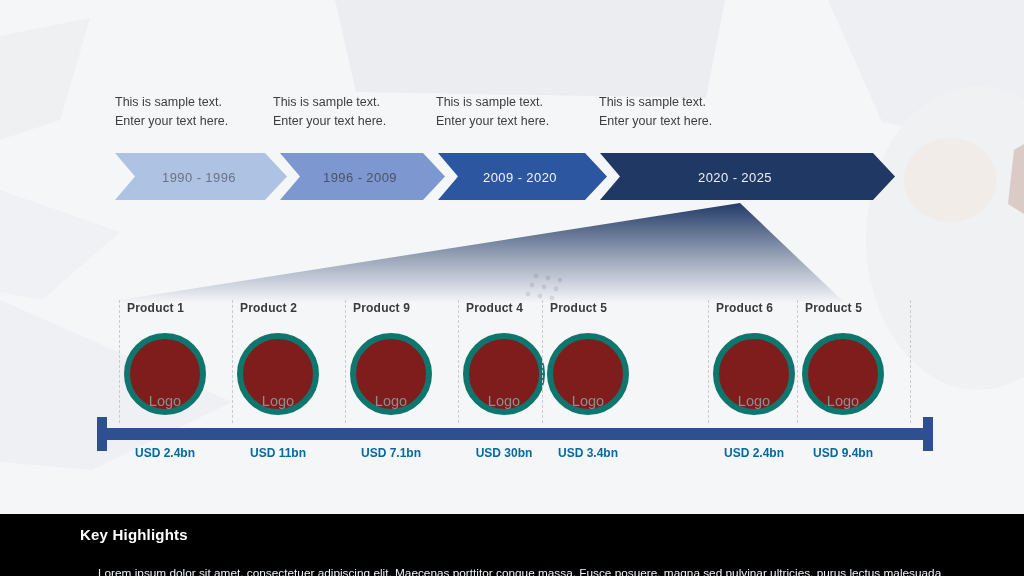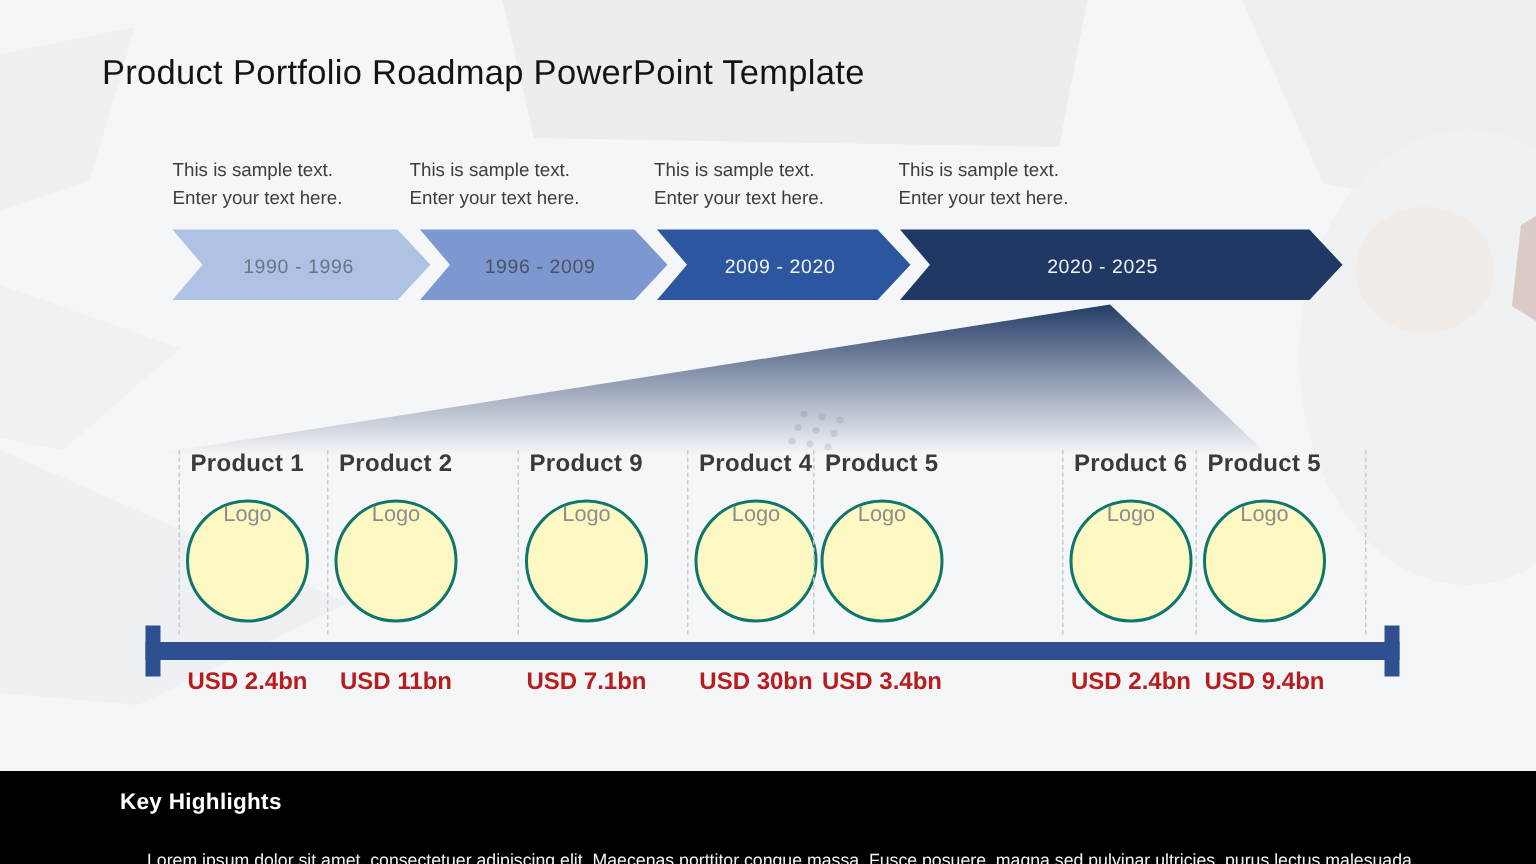--- a/index.html
+++ b/index.html
@@ -7,45 +7,45 @@
     position:relative;width:1024px;height:576px;overflow:hidden;
     background:#f5f6f8;
     font-family:"Liberation Sans", sans-serif;
   }
   .layer{position:absolute;left:0;top:0;width:1024px;height:576px;}
   .title{
     position:absolute;left:68px;top:35px;margin:0;
     font-size:23px;font-weight:400;color:#141414;letter-spacing:.2px;
   }
   .note{
-    position:absolute;top:104px;width:160px;
+    position:absolute;top:93px;width:160px;
     font-size:12.5px;line-height:18.5px;color:#3d3d3d;
   }
   .note span{display:block;}
   .col{
     position:absolute;top:300px;height:123px;width:113px;
     border-left:1px dashed #c9cbd0;overflow:visible;
   }
   .divider-end{
     position:absolute;top:300px;left:910px;height:123px;width:0;
     border-left:1px dashed #c9cbd0;
   }
   .pname{
     position:absolute;left:7px;top:1px;
-    font-size:16px;font-weight:bold;color:#3a3a3a;letter-spacing:.2px;
+    font-size:12px;font-weight:bold;color:#3a3a3a;letter-spacing:.2px;
   }
   .logo-circle{
     position:absolute;left:4px;top:33px;width:82px;height:82px;border-radius:50%;
-    background:#fef9c3;border:2px solid #0f766e;box-sizing:border-box;
-    display:flex;align-items:flex-start;justify-content:center;
+    background:#7f1d1d;border:6px solid #0f766e;box-sizing:border-box;
+    display:flex;align-items:flex-end;justify-content:center;
   }
   .logo-circle span{font-size:14.5px;color:#8d8d8d;}
   .usd{
     position:absolute;left:0;top:146px;width:90px;text-align:center;
-    font-size:16px;font-weight:bold;color:#b91c1c;
+    font-size:12px;font-weight:bold;color:#0369a1;
   }
   .highlights{
     position:absolute;left:0;top:514px;width:1024px;height:64px;
     background:#000000;color:#fff;
   }
   .highlights h2{
     position:absolute;left:80px;top:12px;margin:0;
     font-size:15px;font-weight:bold;color:#ffffff;letter-spacing:.2px;
   }
   .highlights p{
@@ -104,21 +104,20 @@
       <text class="arrow-label" x="735" y="182" text-anchor="middle" fill="#eef1f6">2020 - 2025</text>
     </g>
 
     <g>
       <rect x="97" y="417" width="10" height="34" fill="#2e5090"></rect>
       <rect x="97" y="428" width="836" height="12" fill="#2e5090"></rect>
       <rect x="923" y="417" width="10" height="34" fill="#2e5090"></rect>
     </g>
   </svg>
 
-  <h1 class="title">Product Portfolio Roadmap PowerPoint Template</h1>
 
   <div class="note" style="left:115px">
     <span>This is sample text.</span>
     <span>Enter your text here.</span>
   </div>
   <div class="note" style="left:273px">
     <span>This is sample text.</span>
     <span>Enter your text here.</span>
   </div>
   <div class="note" style="left:436px">
@@ -130,21 +129,21 @@
     <span>Enter your text here.</span>
   </div>
 
   <div class="col" style="left:119px">
     <div class="pname">Product 1</div>
     <div class="logo-circle">
       <span>Logo</span>
     </div>
     <div class="usd">USD 2.4bn</div>
   </div>
-  <div class="col" style="left:218px">
+  <div class="col" style="left:232px">
     <div class="pname">Product 2</div>
     <div class="logo-circle">
       <span>Logo</span>
     </div>
     <div class="usd">USD 11bn</div>
   </div>
   <div class="col" style="left:345px">
     <div class="pname">Product 9</div>
     <div class="logo-circle">
       <span>Logo</span>

